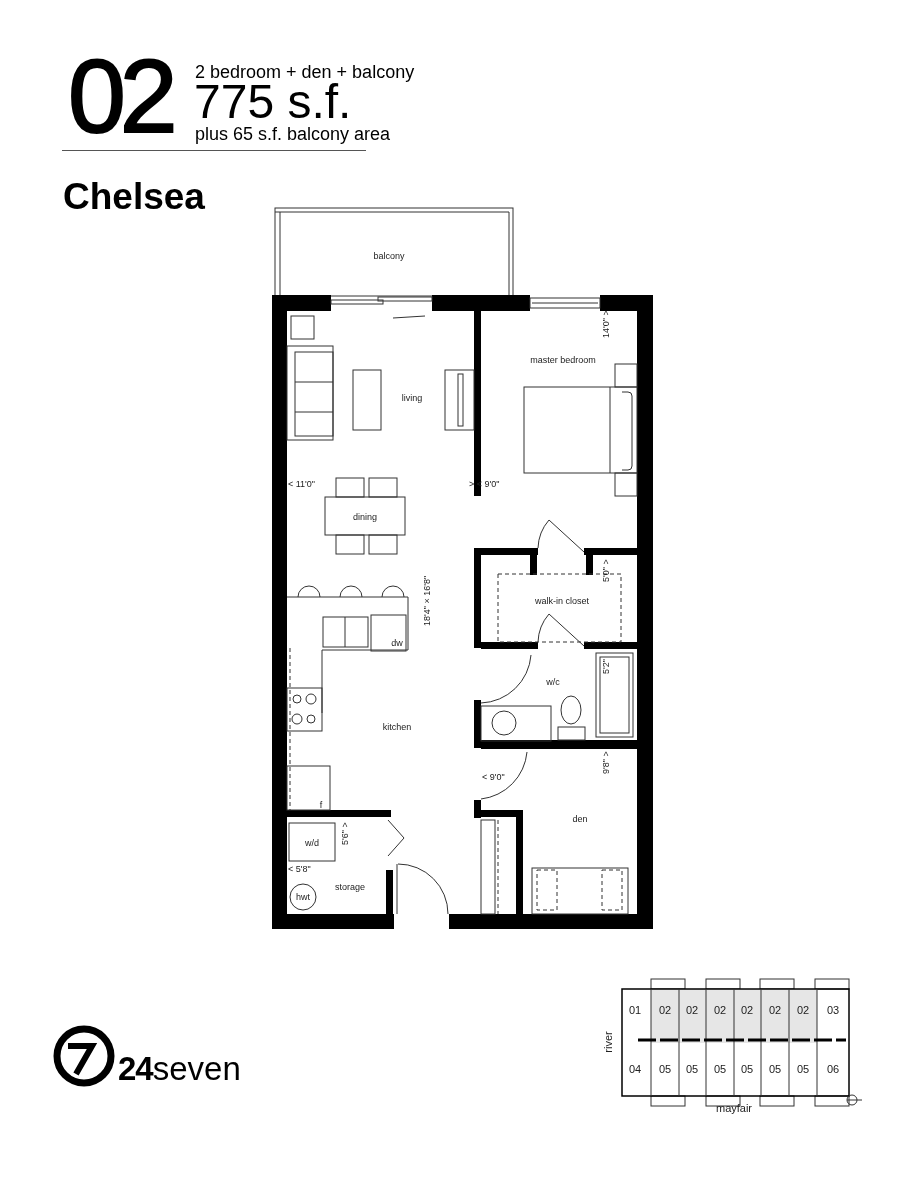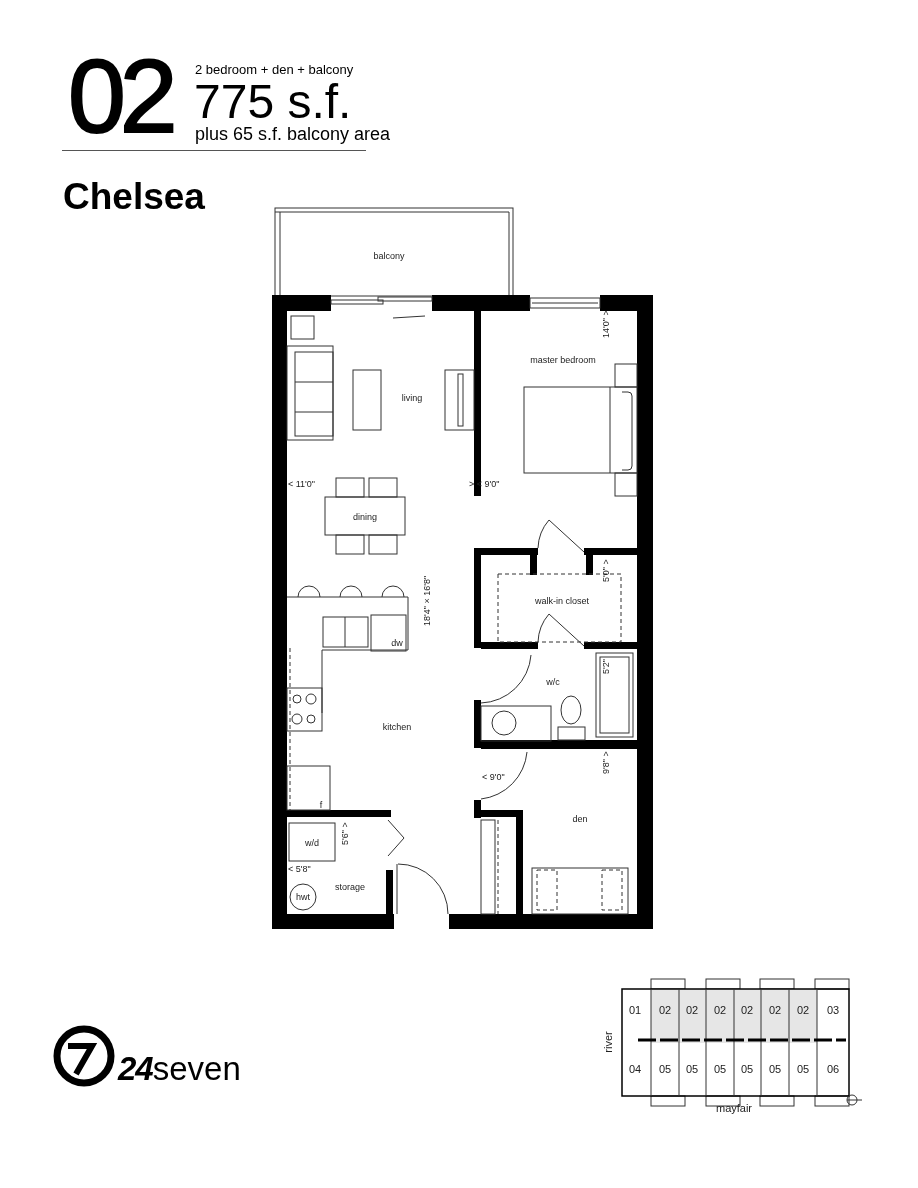--- a/index.html
+++ b/index.html
@@ -1,27 +1,27 @@
 <!DOCTYPE html>
 <html><head>
 <meta charset="utf-8">
 <style>
   html, body { margin:0; padding:0; background:#ffffff; }
   body { width:918px; height:1188px; position:relative; overflow:hidden; font-family:"Liberation Sans", sans-serif; color:#000; }
   .abs { position:absolute; }
   .unit-num { left:68px; top:44px; font-size:104px; font-weight:400; letter-spacing:-6px; line-height:1; -webkit-text-stroke:2px #000; }
-  .unit-type { left:195px; top:62px; font-size:13px; }
+  .unit-type { left:195px; top:62px; font-size:18px; }
   .unit-sf { left:194px; top:78px; font-size:48px; line-height:1; }
   .unit-balcony { left:195px; top:124px; font-size:18px; }
   .header-rule { left:62px; top:150px; width:304px; height:1px; background:#555; }
   .plan-name { left:63px; top:176px; font-size:37px; font-weight:700; }
   svg text { font-family:"Liberation Sans", sans-serif; }
   .logo { left:52px; top:1024px; }
   .logo-text { left:118px; top:1052px; font-size:33px; line-height:1; }
-  .logo-text b { font-weight:700; letter-spacing:-1px;font-style:italic; }
+  .logo-text b { font-weight:700; letter-spacing:-1px; }
   .keyplan { left:588px; top:976px; }
 </style>
 </head>
 <body>
 
 <div class="abs unit-num">02</div>
 <div class="abs unit-type">2 bedroom + den + balcony</div>
 <div class="abs unit-sf">775 s.f.</div>
 <div class="abs unit-balcony">plus 65 s.f. balcony area</div>
 <div class="abs header-rule"></div>

